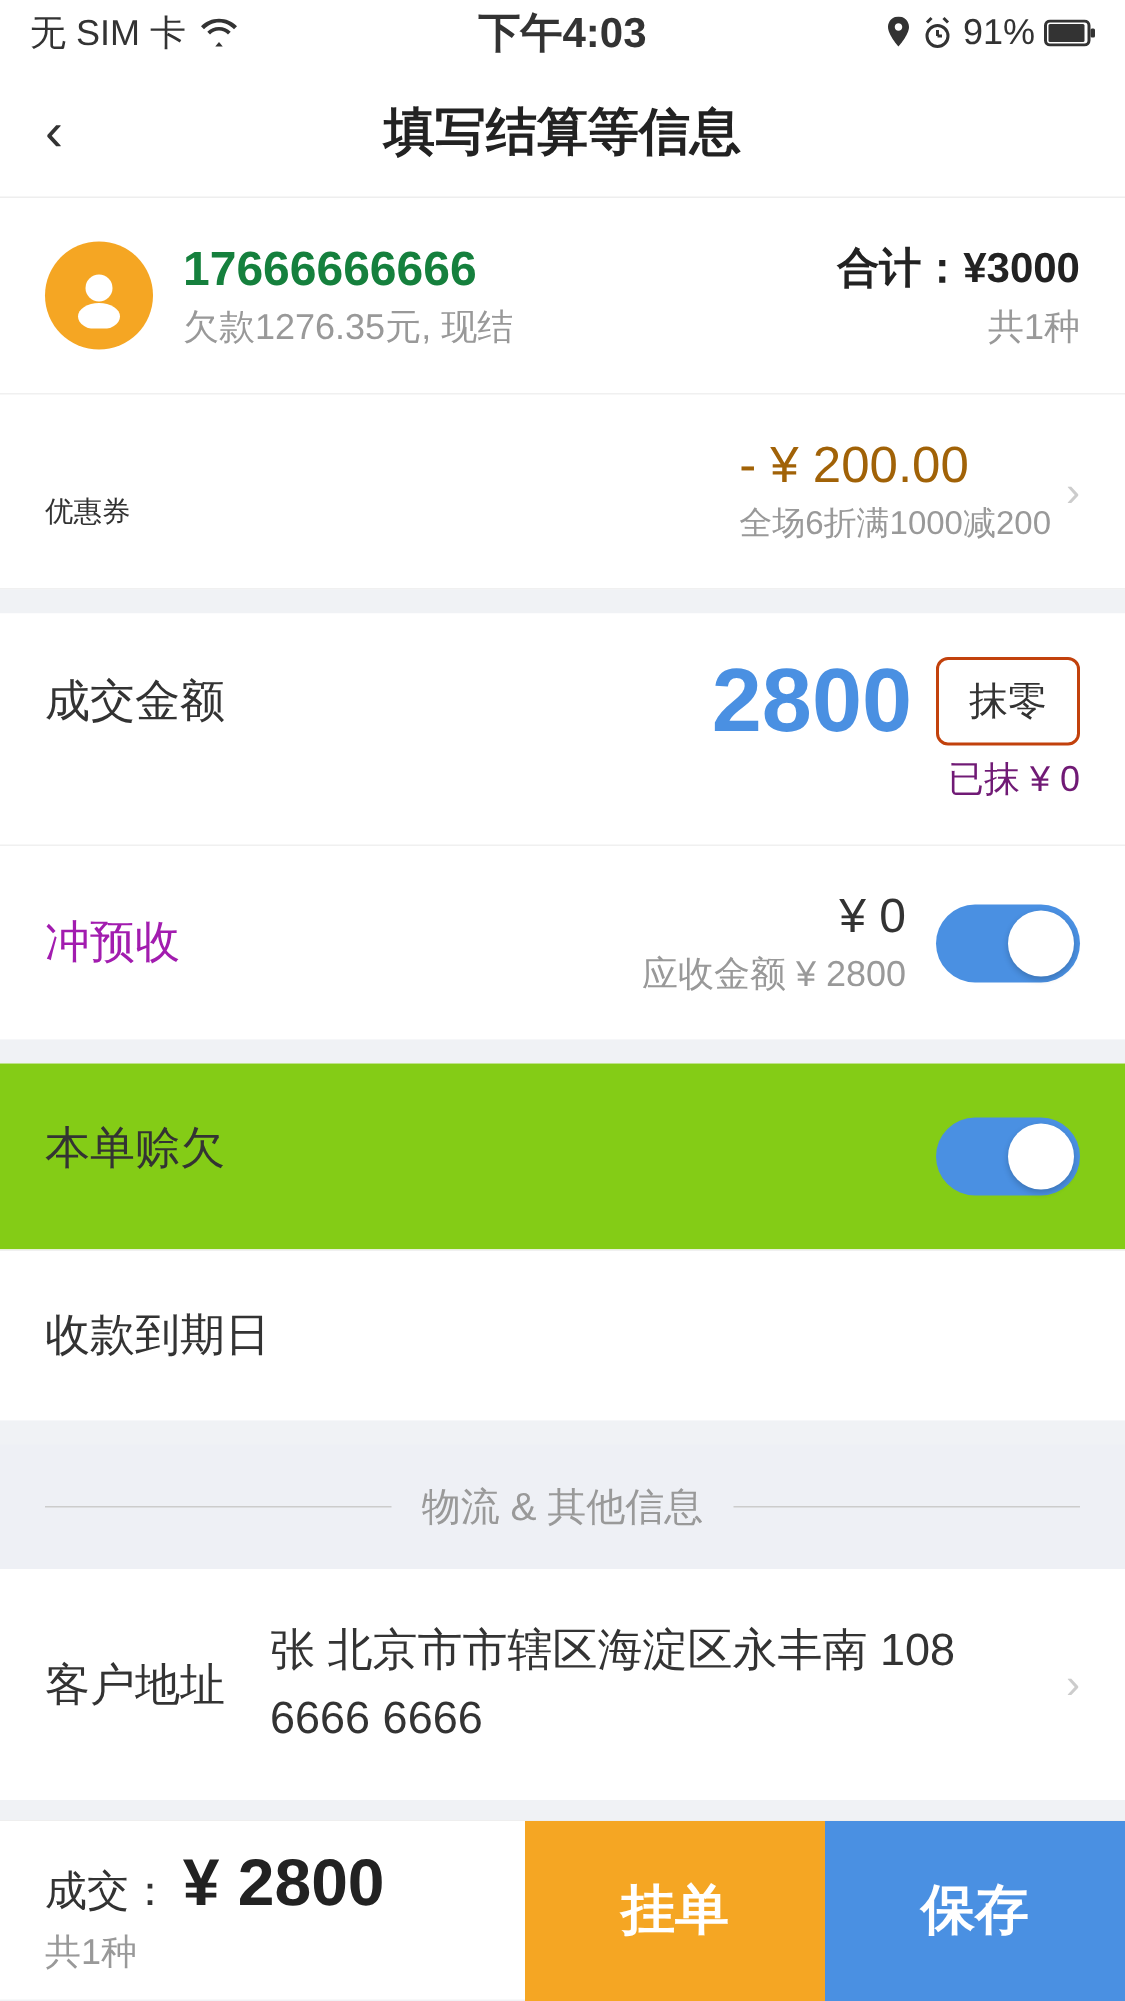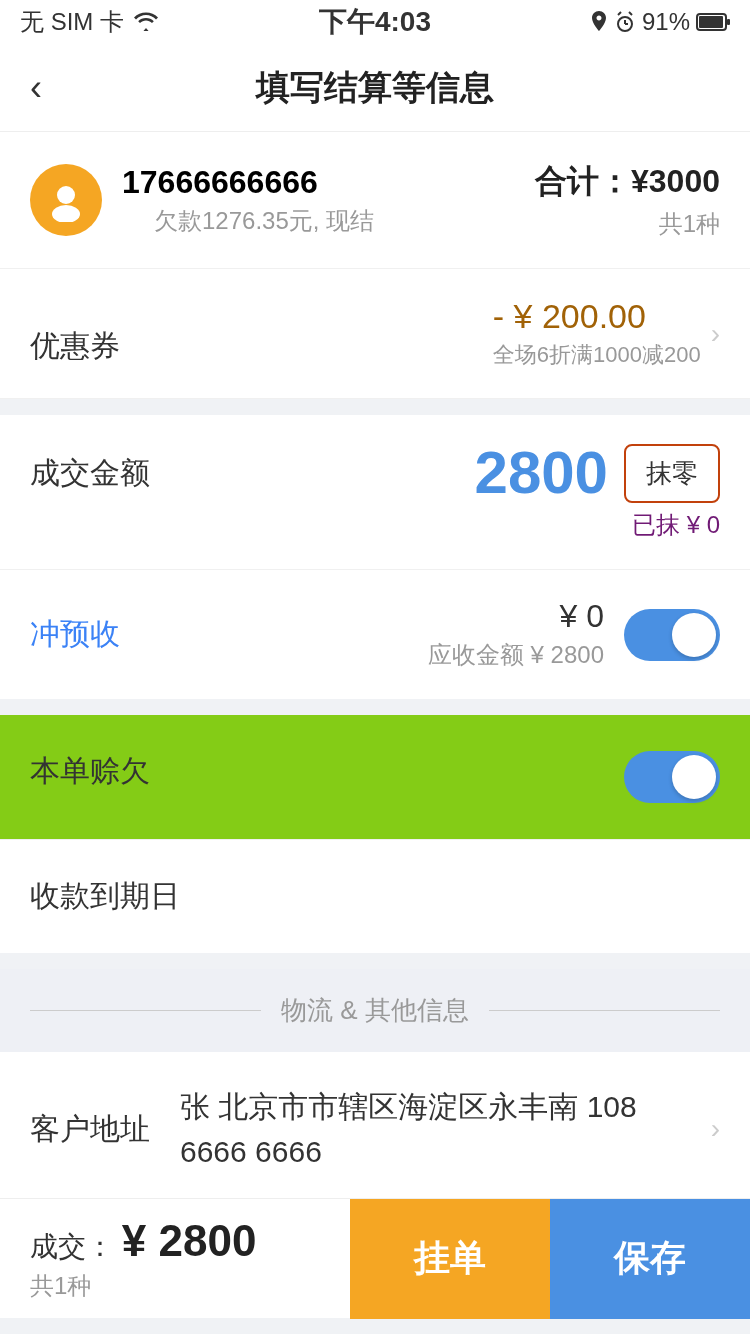--- a/index.html
+++ b/index.html
@@ -72,36 +72,36 @@
       height: 72px;
       border-radius: 50%;
       background: #f5a623;
       display: flex;
       align-items: center;
       justify-content: center;
       margin-right: 20px;
       flex-shrink: 0;
     }
     .customer-info { flex: 1; }
-    .customer-phone { font-size: 32px; font-weight: 600; color: #000000; }
-    .customer-debt { font-size: 24px; color: #999; margin-top: 4px; margin-left: 32px; }
+    .customer-phone { font-size: 32px; font-weight: 600; color: #15803d; }
+    .customer-debt { font-size: 24px; color: #999; margin-top: 4px; }
     .customer-total { text-align: right; }
-    .total-amount { font-size: 32px; font-weight: 600; color: #222; }
+    .total-amount { font-size: 28px; font-weight: 600; color: #222; }
     .total-count { font-size: 24px; color: #999; margin-top: 4px; }
 
     
     .coupon-row {
       display: flex;
       align-items: center;
       justify-content: space-between;
       padding: 28px 30px;
       background: #fff;
       border-top: 1px solid #f0f0f0;
     }
-    .coupon-label { font-size: 30px; color: #333; margin-top: 26px; }
+    .coupon-label { font-size: 19px; color: #333; margin-top: 26px; }
     .coupon-right { display: flex; align-items: center; gap: 10px; }
     .coupon-discount { font-size: 34px; color: #a16207; font-weight: 500; }
     .coupon-desc { font-size: 22px; color: #999; text-align: right; margin-top: 4px; }
     .chevron-right { font-size: 28px; color: #ccc; }
 
     
     .gray-block {
       height: 16px;
       background: #f0f2f5;
     }
@@ -133,21 +133,21 @@
 
     
     .precollect-row {
       display: flex;
       align-items: center;
       justify-content: space-between;
       padding: 28px 30px;
       background: #fff;
       border-top: 1px solid #f0f0f0;
     }
-    .precollect-label { font-size: 30px; color: #3b82f6; }
+    .precollect-label { font-size: 30px; color: #a21caf; }
     .precollect-right { display: flex; align-items: center; gap: 20px; }
     .precollect-value-group { text-align: right; }
     .precollect-amount { font-size: 32px; color: #333; font-weight: 500; }
     .precollect-sub { font-size: 24px; color: #999; margin-top: 4px; }
 
     
     .toggle {
       width: 96px;
       height: 52px;
       border-radius: 26px;
@@ -210,21 +210,21 @@
 
     
     .extra-space {
       height: 200px;
       background: #f0f2f5;
     }
 
     
     .bottom-bar {
       position: fixed;
-      bottom: 16px;
+      bottom: 1px;
       width: 750px;
       display: flex;
       align-items: center;
       background: #fff;
       border-top: 1px solid #eee;
       height: 120px;
     }
     .bottom-summary {
       flex: 1;
       padding: 0 30px;

